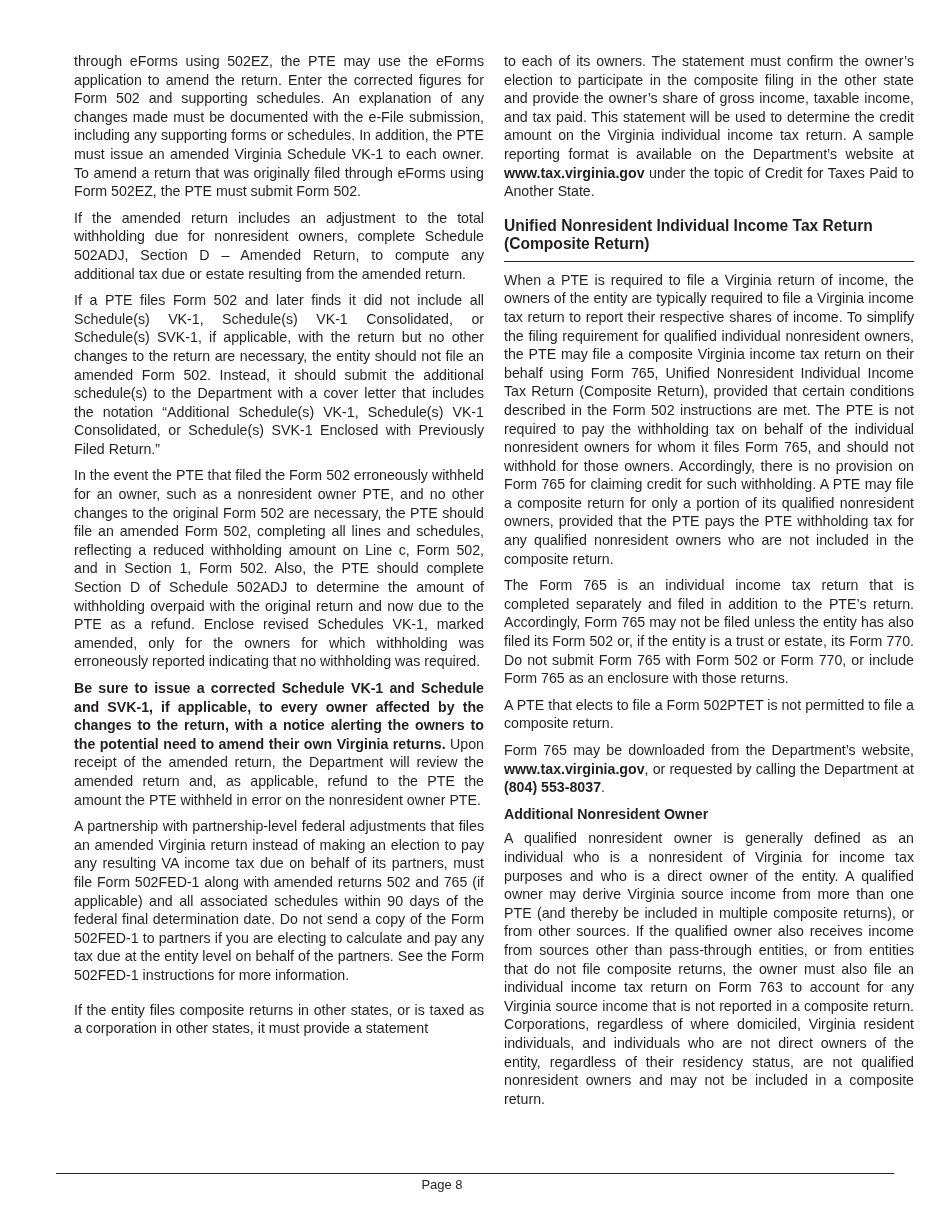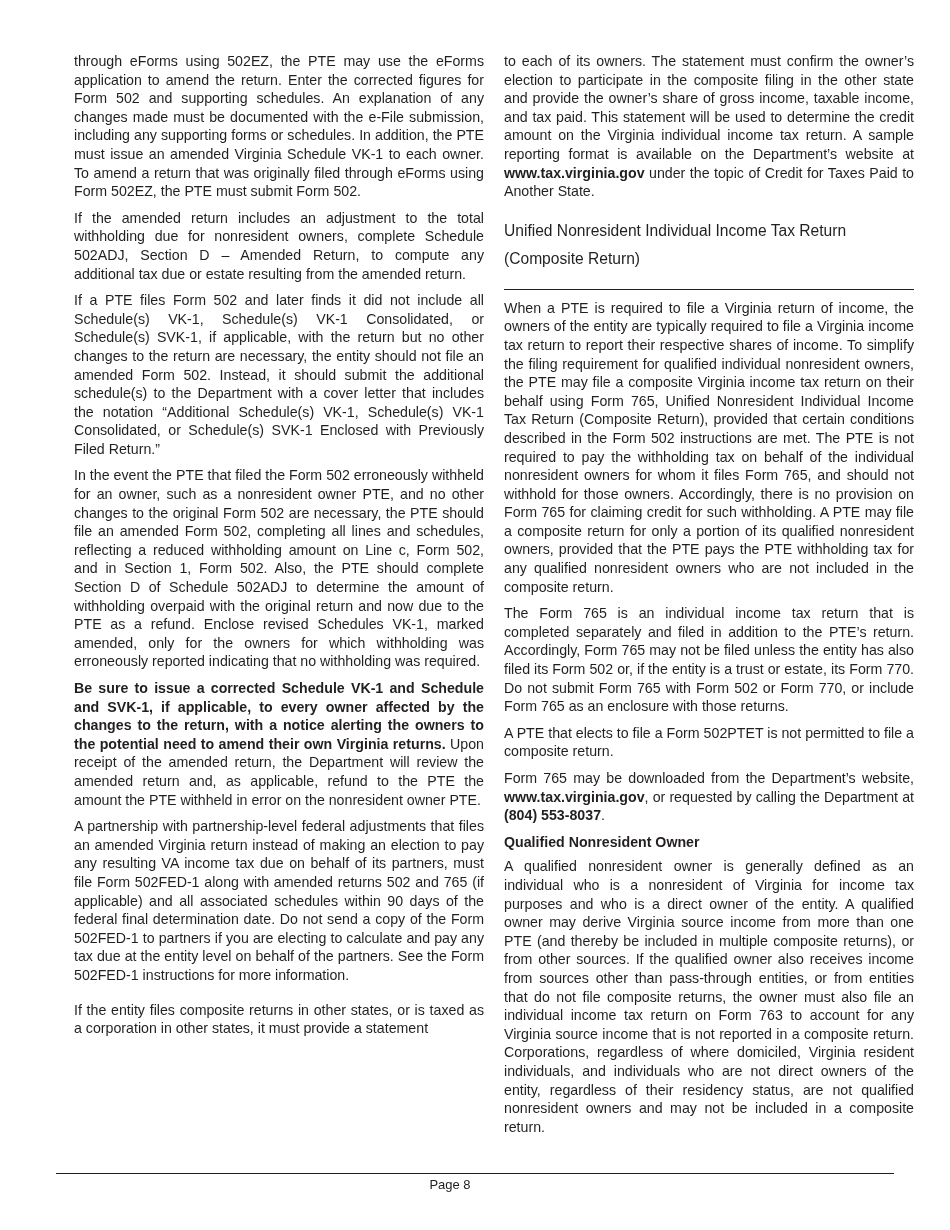--- a/index.html
+++ b/index.html
@@ -15,36 +15,36 @@
   .col.left { left: 74px; }
   .col.right { left: 484px; margin-left: 20px; }
   p {
     margin: 0 0 8px 0;
     text-align: justify;
     hyphens: none;
   }
   b { font-weight: bold; }
   h2 {
     font-family: "Liberation Sans", sans-serif;
-    font-weight: normal; font-size: 15.6px; line-height: 28px;
-    margin: 0 0 0 0; padding: 0 0 16px 0;
+    font-weight: bold; font-size: 15.6px; line-height: 18px;
+    margin: 0 0 0 0; padding: 0 0 8px 0;
     border-bottom: 1.3px solid #231f20;
   }
   h2 + p { margin-top: 9px; }
   h3 {
     font-weight: bold; font-size: 14.2px; line-height: 18.6px;
     margin: 0 0 6px 0;
   }
   .gap-before-h2 { margin-bottom: 16px; }
   .footer-rule {
     position: absolute; left: 56px; width: 838px; top: 1173px;
     border-top: 1.3px solid #231f20; height: 0;
   }
   .page-num {
-    position: absolute; left: 8px; width: 884px; top: 1177px;
+    position: absolute; left: 0; width: 884px; top: 1177px;
     text-align: center; font-size: 13px; line-height: 16px;
   }
 </style>
 </head>
 <body>
 
 <div class="col left">
   <p>through eForms using 502EZ, the PTE may use the eForms application to amend the return. Enter the corrected figures for Form 502 and supporting schedules. An explanation of any changes made must be documented with the e-File submission, including any supporting forms or schedules. In addition, the PTE must issue an amended Virginia Schedule VK-1 to each owner. To amend a return that was originally filed through eForms using Form 502EZ, the PTE must submit Form 502.</p>
   <p>If the amended return includes an adjustment to the total withholding due for nonresident owners, complete Schedule 502ADJ, Section D – Amended Return, to compute any additional tax due or estate resulting from the amended return.</p>
   <p>If a PTE files Form 502 and later finds it did not include all Schedule(s) VK-1, Schedule(s) VK-1 Consolidated, or Schedule(s) SVK-1, if applicable, with the return but no other changes to the return are necessary, the entity should not file an amended Form 502. Instead, it should submit the additional schedule(s) to the Department with a cover letter that includes the notation “Additional Schedule(s) VK-1, Schedule(s) VK-1 Consolidated, or Schedule(s) SVK-1 Enclosed with Previously Filed Return.”</p>
@@ -54,18 +54,18 @@
   <p>If the entity files composite returns in other states, or is taxed as a corporation in other states, it must provide a statement</p>
 </div>
 
 <div class="col right">
   <p class="gap-before-h2"><span>to each of its owners. The statement must confirm the owner’s election to participate in the composite filing in the other state and provide the owner’s share of gross income, taxable income, and tax paid. This statement will be used to determine the credit amount on the Virginia individual income tax return. A sample reporting format is available on the Department’s website at </span><b>www.tax.virginia.gov</b><span> under the topic of Credit for Taxes Paid to Another State.</span></p>
   <h2>Unified Nonresident Individual Income Tax Return (Composite Return)</h2>
   <p>When a PTE is required to file a Virginia return of income, the owners of the entity are typically required to file a Virginia income tax return to report their respective shares of income. To simplify the filing requirement for qualified individual nonresident owners, the PTE may file a composite Virginia income tax return on their behalf using Form 765, Unified Nonresident Individual Income Tax Return (Composite Return), provided that certain conditions described in the Form 502 instructions are met. The PTE is not required to pay the withholding tax on behalf of the individual nonresident owners for whom it files Form 765, and should not withhold for those owners. Accordingly, there is no provision on Form 765 for claiming credit for such withholding. A PTE may file a composite return for only a portion of its qualified nonresident owners, provided that the PTE pays the PTE withholding tax for any qualified nonresident owners who are not included in the composite return.</p>
   <p>The Form 765 is an individual income tax return that is completed separately and filed in addition to the PTE’s return. Accordingly, Form 765 may not be filed unless the entity has also filed its Form 502 or, if the entity is a trust or estate, its Form 770. Do not submit Form 765 with Form 502 or Form 770, or include Form 765 as an enclosure with those returns.</p>
   <p>A PTE that elects to file a Form 502PTET is not permitted to file a composite return.</p>
   <p><span>Form 765 may be downloaded from the Department’s website, </span><b>www.tax.virginia.gov</b><span>, or requested by calling the Department at </span><b>(804) 553-8037</b><span>.</span></p>
-  <h3>Qualified Nonresident Owner</h3>
+  <h3>Additional Nonresident Owner</h3>
   <p>A qualified nonresident owner is generally defined as an individual who is a nonresident of Virginia for income tax purposes and who is a direct owner of the entity. A qualified owner may derive Virginia source income from more than one PTE (and thereby be included in multiple composite returns), or from other sources. If the qualified owner also receives income from sources other than pass-through entities, or from entities that do not file composite returns, the owner must also file an individual income tax return on Form 763 to account for any Virginia source income that is not reported in a composite return. Corporations, regardless of where domiciled, Virginia resident individuals, and individuals who are not direct owners of the entity, regardless of their residency status, are not qualified nonresident owners and may not be included in a composite return.</p>
 </div>
 
 <div class="footer-rule"></div>
 <div class="page-num">Page 8</div>
 
 </body></html>

